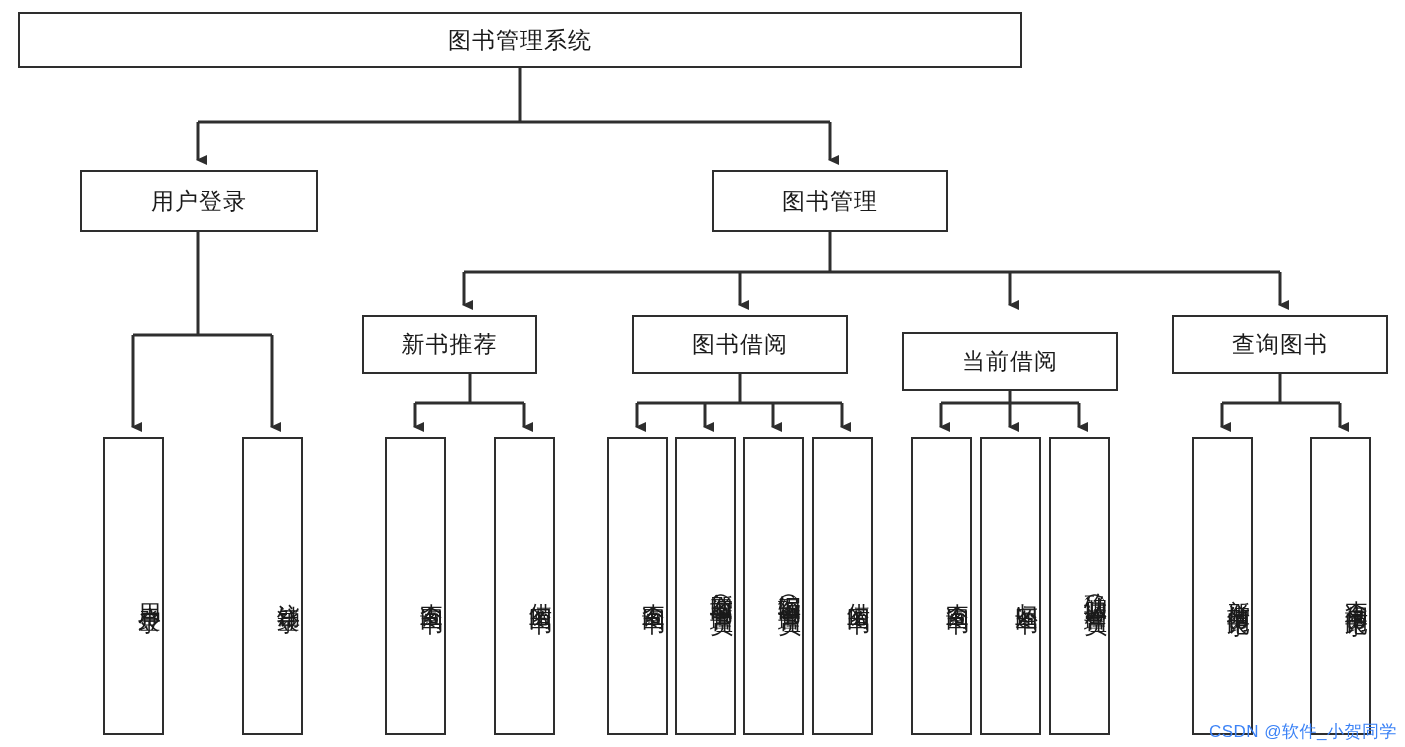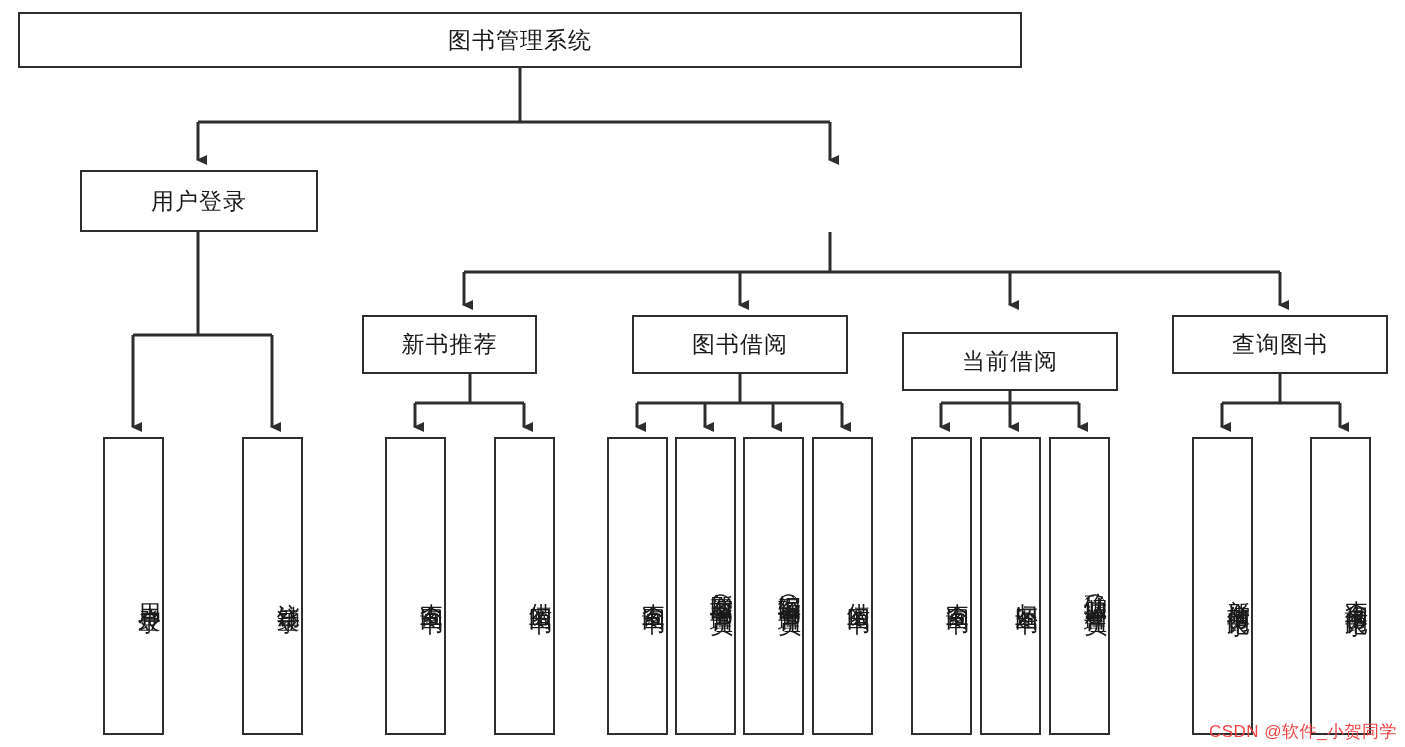--- a/index.html
+++ b/index.html
@@ -48,21 +48,21 @@
     line-height: 1.05;
   }
   .node.vert.top-pad {
     padding-top: 4px;
   }
   .watermark {
     position: absolute;
     right: 8px;
     bottom: 4px;
     font-size: 17px;
-    color: #ef4444;
+    color: #3b82f6;
     letter-spacing: 0.5px;
     white-space: nowrap;
   }
 </style>
 </head>
 <body>
 
 <div id="canvas">
 
   <svg class="edges" viewBox="0 0 1405 747">
@@ -115,20 +115,23 @@
     </g>
   </svg>
 
   <div class="node horiz" style="left:18px; top:12px; width:1004px; height:56px;">
     <span>图书管理系统</span>
   </div>
 
   <div class="node horiz" style="left:80px; top:170px; width:238px; height:62px;">
     <span>用户登录</span>
   </div>
+  <div class="node horiz" style="left:712px; top:170px; width:236px; height:62px;">
+    <span>图书管理</span>
+  </div>
 
   <div class="node horiz" style="left:362px; top:315px; width:175px; height:59px;">
     <span>新书推荐</span>
   </div>
   <div class="node horiz" style="left:632px; top:315px; width:216px; height:59px;justify-content:center;">
     <span>图书借阅</span>
   </div>
   <div class="node horiz" style="left:902px; top:332px; width:216px; height:59px;">
     <span>当前借阅</span>
   </div>

